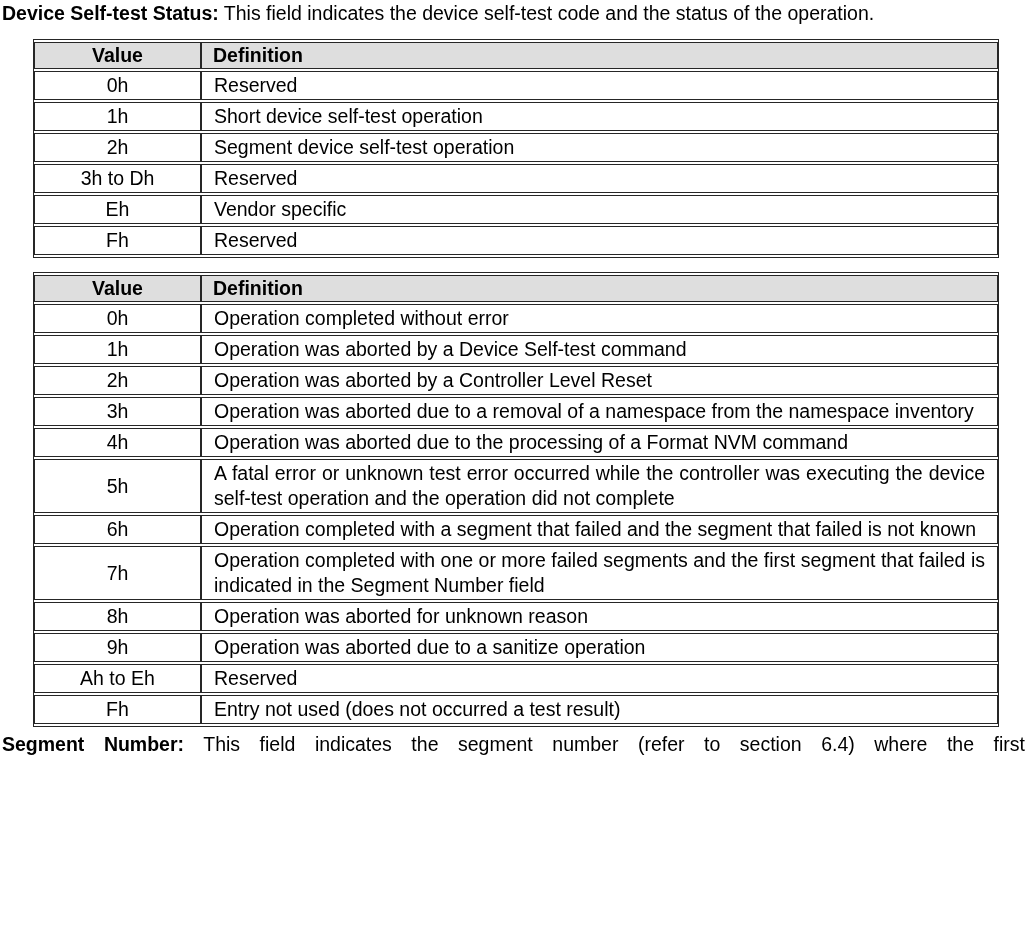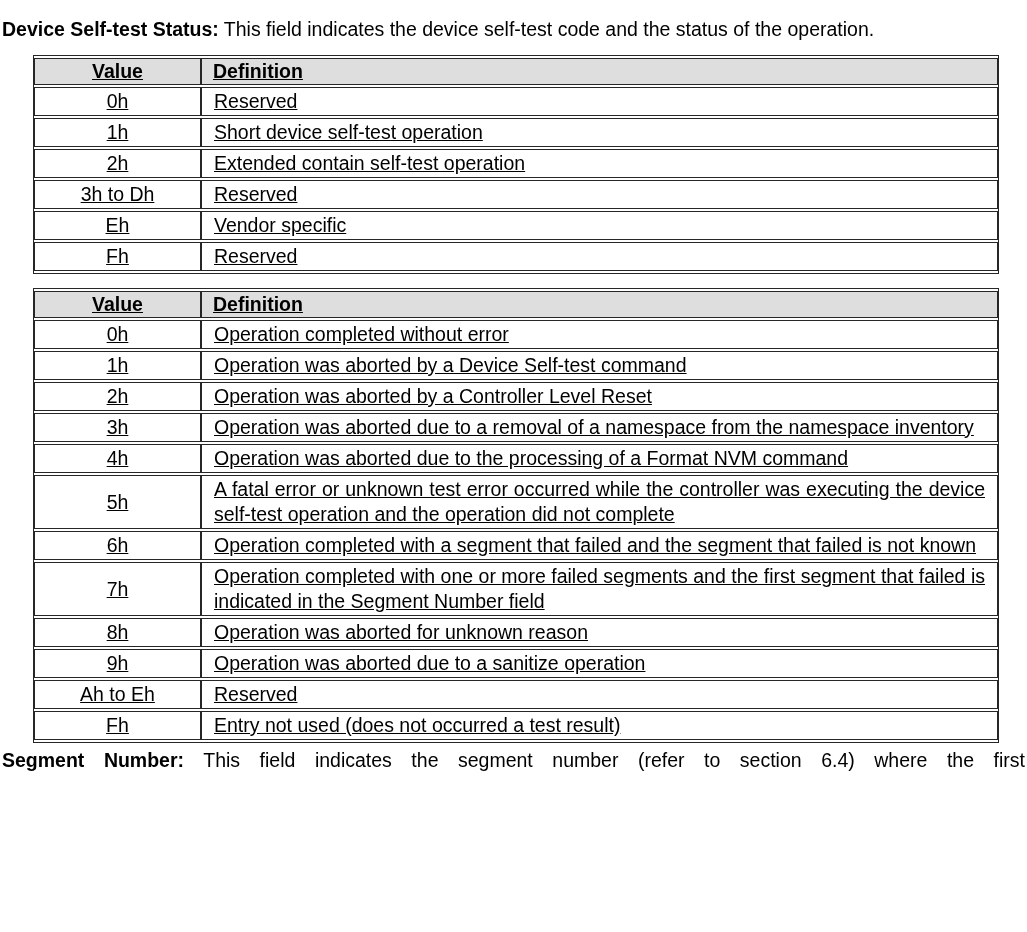--- a/index.html
+++ b/index.html
@@ -15,38 +15,37 @@
     height: 932px;
     overflow: hidden;
     background: var(--bg);
     color: var(--text);
     font-family: "Liberation Sans", "DejaVu Sans", sans-serif;
     font-size: 19.5px;
   }
   .page {
     width: 1027px;
     height: 932px;
-    padding: 16px 2px 0 2px;
+    padding: 0 2px 0 2px;
     overflow: hidden;
   }
   p.body-text {
     margin: 0;
     text-align: justify;
     line-height: 27px;
   }
   .mt-para { margin-top: 17px; }
   table.spec-table {
     border-collapse: separate;
     border-spacing: 0 2px;
     table-layout: fixed;
     width: 966px;
     margin: 12px 0 0 31px;
     border: 1px solid var(--border);
     background: var(--bg);
-    text-decoration: underline;
   }
   table.spec-table.second { margin-top: 14px; }
   .spec-table th, .spec-table td {
     border: 1px solid var(--border);
     line-height: 25px;
     padding: 0;
     overflow: hidden;
   }
   .spec-table .val {
     width: 167px;
@@ -92,21 +91,21 @@
         <tr>
           <td class="val">0h</td>
           <td class="def">Reserved</td>
         </tr>
         <tr>
           <td class="val">1h</td>
           <td class="def">Short device self-test operation</td>
         </tr>
         <tr>
           <td class="val">2h</td>
-          <td class="def">Extended contain self-test operation</td>
+          <td class="def">Segment device self-test operation</td>
         </tr>
         <tr>
           <td class="val">3h to Dh</td>
           <td class="def">Reserved</td>
         </tr>
         <tr>
           <td class="val">Eh</td>
           <td class="def">Vendor specific</td>
         </tr>
         <tr>

